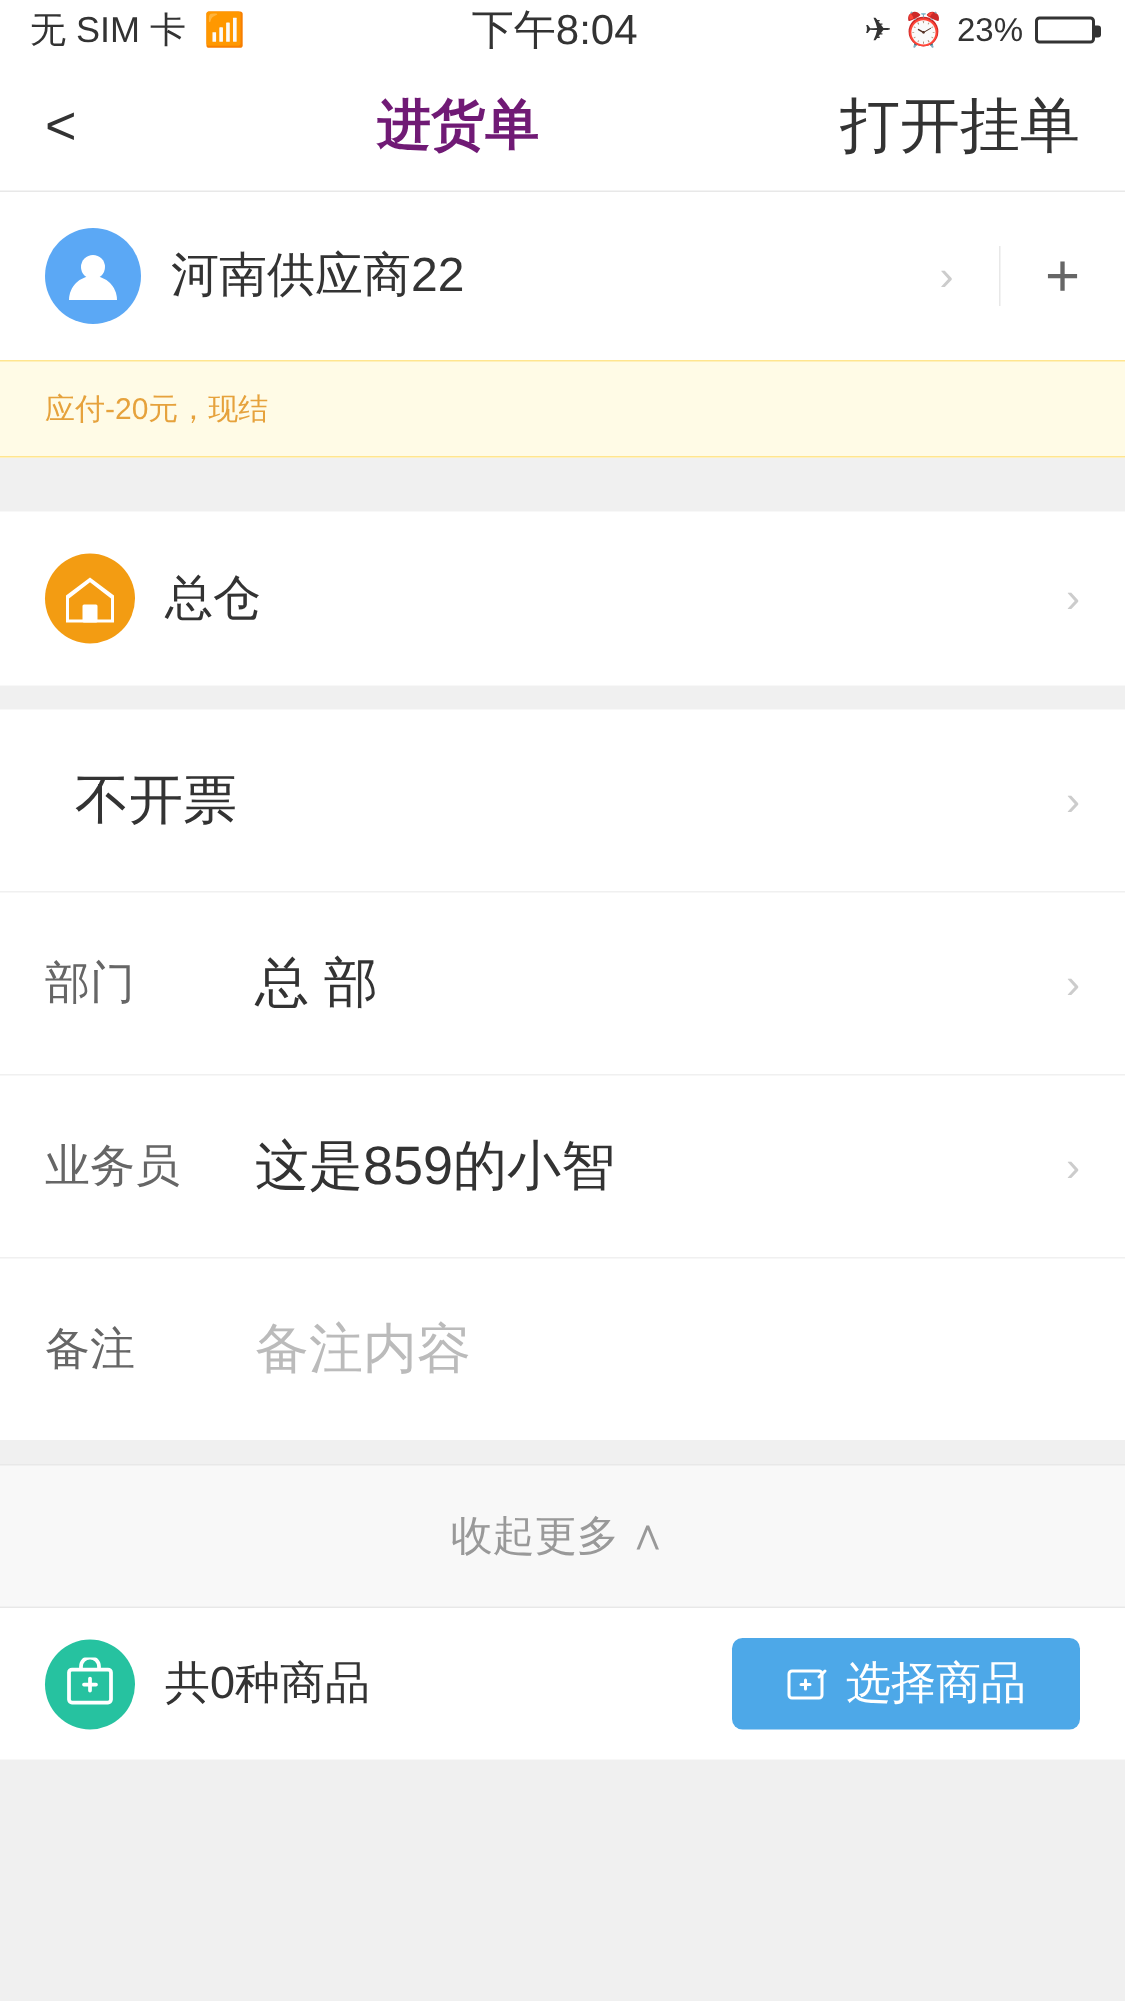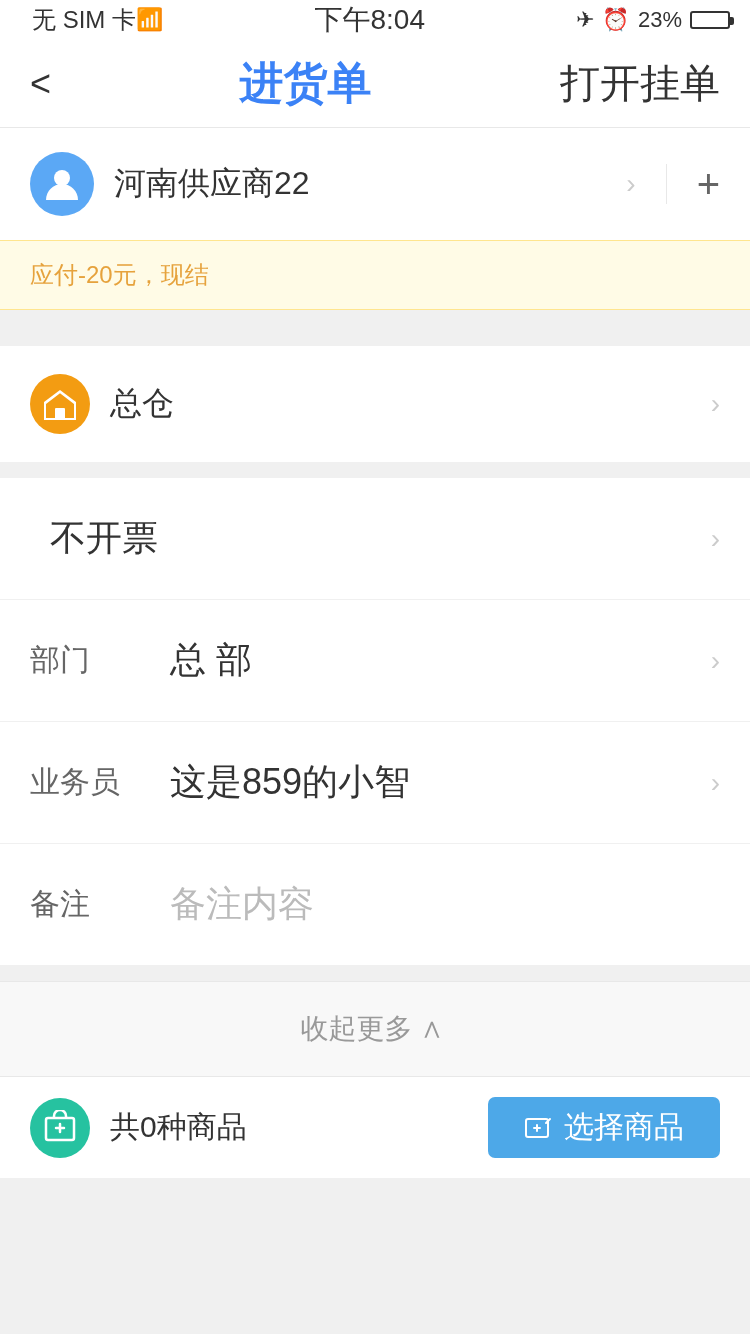--- a/index.html
+++ b/index.html
@@ -18,21 +18,21 @@
       width: 100%;
       height: 40px;
       background: #fff;
       display: flex;
       align-items: center;
       justify-content: space-between;
       padding: 0 20px;
       font-size: 24px;
       color: #333;
     }
-    .status-left { display: flex; align-items: center; gap: 0; margin-left: 12px; }
+    .status-left { display: flex; align-items: center; gap: 12px; }
     .status-center { font-size: 28px; font-weight: 500; }
     .status-right { display: flex; align-items: center; gap: 8px; font-size: 22px; }
     .battery-icon {
       width: 40px; height: 18px;
       border: 2px solid #333; border-radius: 3px;
       position: relative; display: inline-block;
     }
     .battery-icon::after {
       content: '';
       position: absolute; right: -6px; top: 4px;
@@ -54,23 +54,23 @@
       justify-content: space-between;
       padding: 0 30px;
       border-bottom: 1px solid #e8e8e8;
     }
     .nav-back {
       font-size: 36px;
       color: #333;
       cursor: pointer;
     }
     .nav-title {
-      font-size: 44px;
+      font-size: 36px;
       font-weight: 600;
-      color: #3b82f6;
+      color: #701a75;
     }
     .nav-action {
       font-size: 40px;
       color: #333;
       cursor: pointer;
     }
 
     
     .content {
       background: #f0f0f0;
@@ -116,21 +116,21 @@
     .divider-v {
       width: 1px; height: 40px;
       background: #e8e8e8;
     }
     .plus-icon { color: #666; font-size: 40px; font-weight: 300; }
 
     
     .notice-bar {
       background: #fffbe6;
       padding: 18px 30px;
-      font-size: 24px;
+      font-size: 20px;
       color: #e6a23c;
       border-top: 1px solid #ffe58f;
       border-bottom: 1px solid #ffe58f;
     }
 
     
     .warehouse-section {
       background: #fff;
       margin-top: 16px;
       margin-bottom: 16px;

